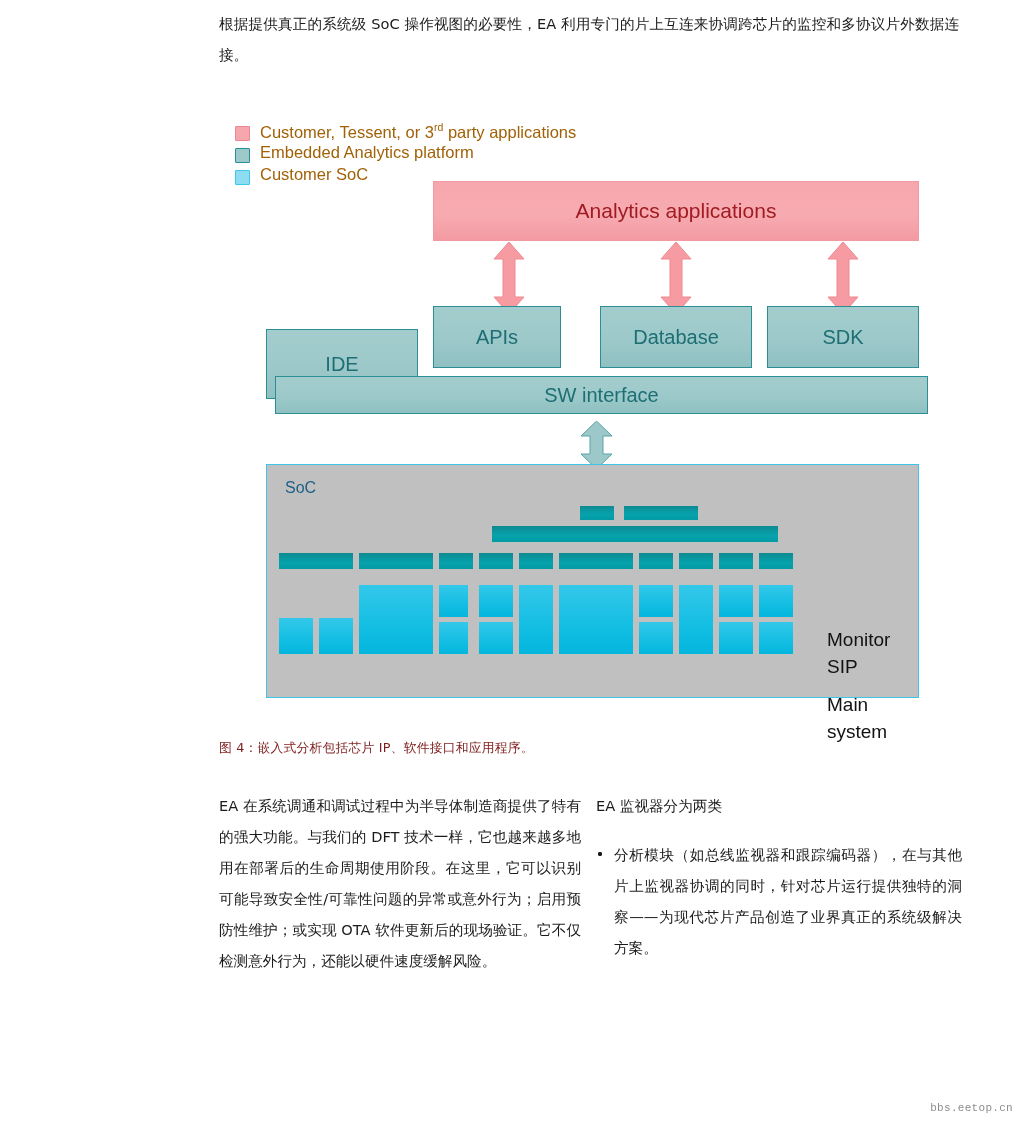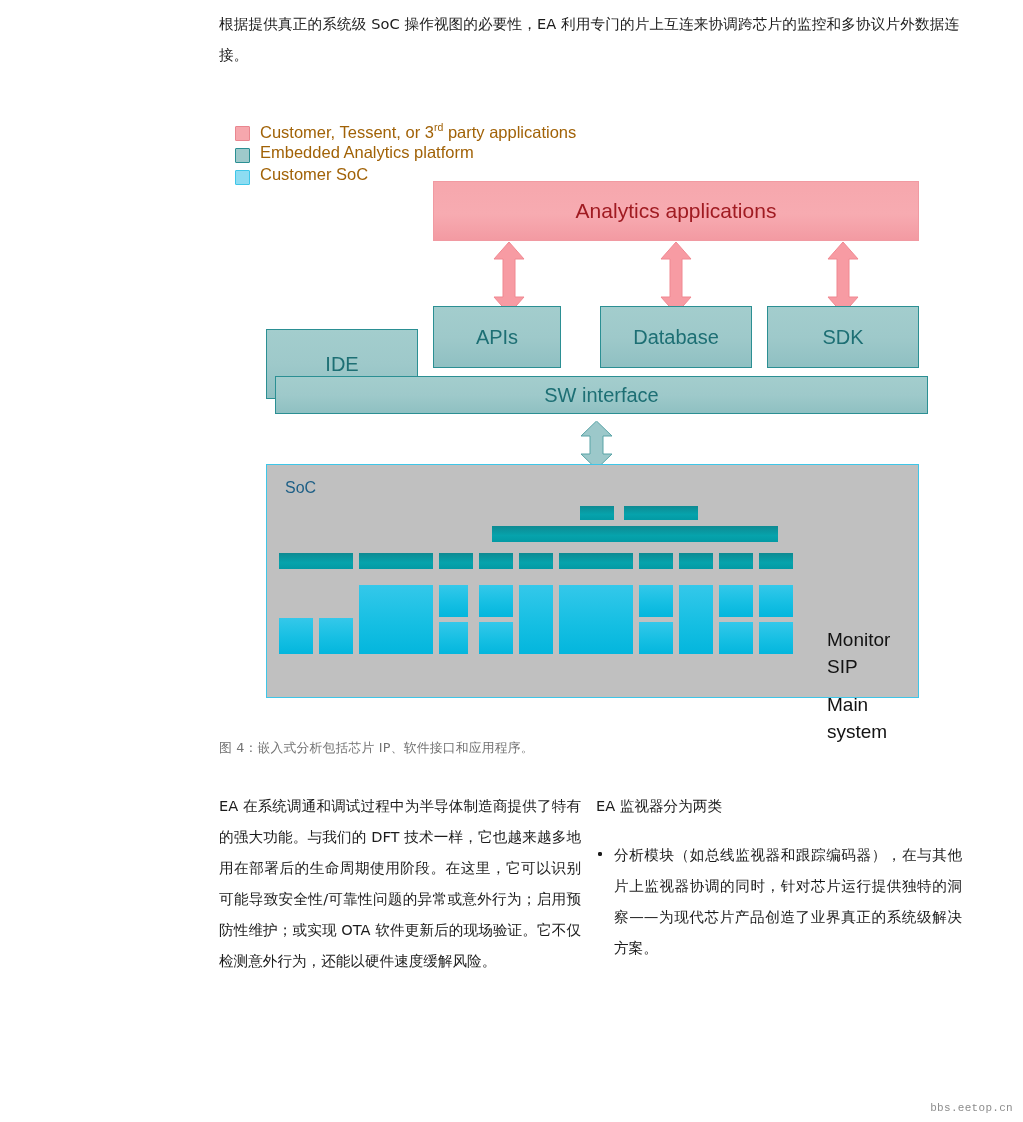--- a/index.html
+++ b/index.html
@@ -13,21 +13,21 @@
   
   .cjk{
     font-family:"DejaVu Sans","Liberation Sans",sans-serif;
     color:#1b1b1b;font-size:14.6px;line-height:31px;
     text-align:justify;text-justify:inter-ideograph;
   }
   #intro-para{left:219px;top:8px;width:740px;}
   #fig-caption{
     left:219px;top:738px;width:600px;
     font-family:"DejaVu Sans","Liberation Sans",sans-serif;
-    color:#737373;font-size:12.8px;line-height:20px;letter-spacing:.2px;
+    color:#7f1d1d;font-size:12.8px;line-height:20px;letter-spacing:.2px;
   }
   #left-col{left:219px;top:790px;width:362px;}
   #right-col{left:596px;top:790px;width:366px;}
   #right-intro{margin:0 0 9px 0;}
   ul.bullets{margin:0;padding:0;list-style:none;}
   ul.bullets li{
     position:relative;padding-left:18px;margin-bottom:18px;
   }
   ul.bullets li .bullet-dot{
     position:absolute;left:2px;top:13px;width:4px;height:4px;

